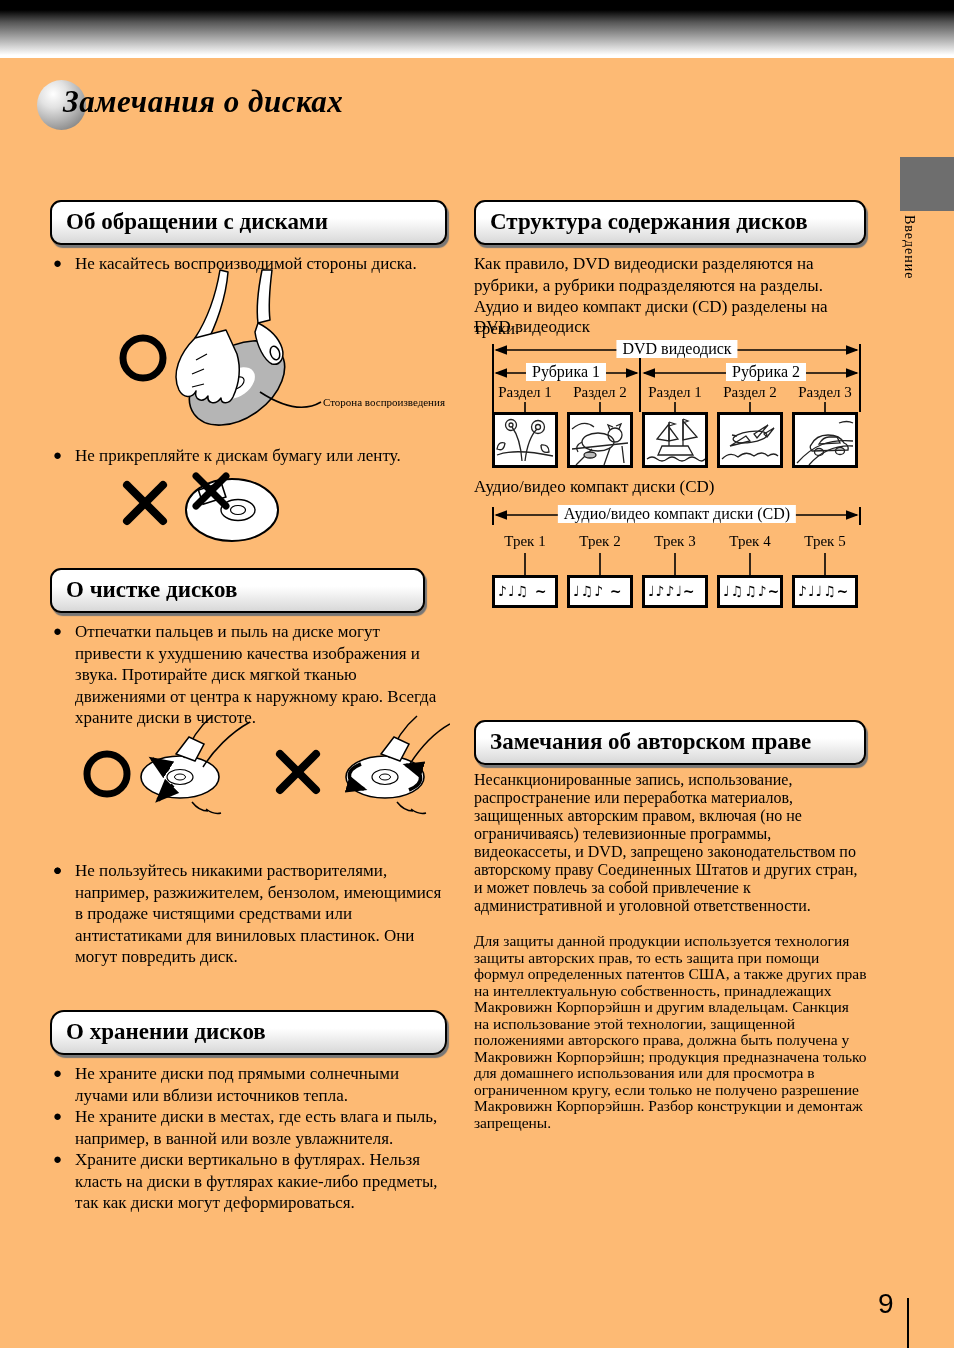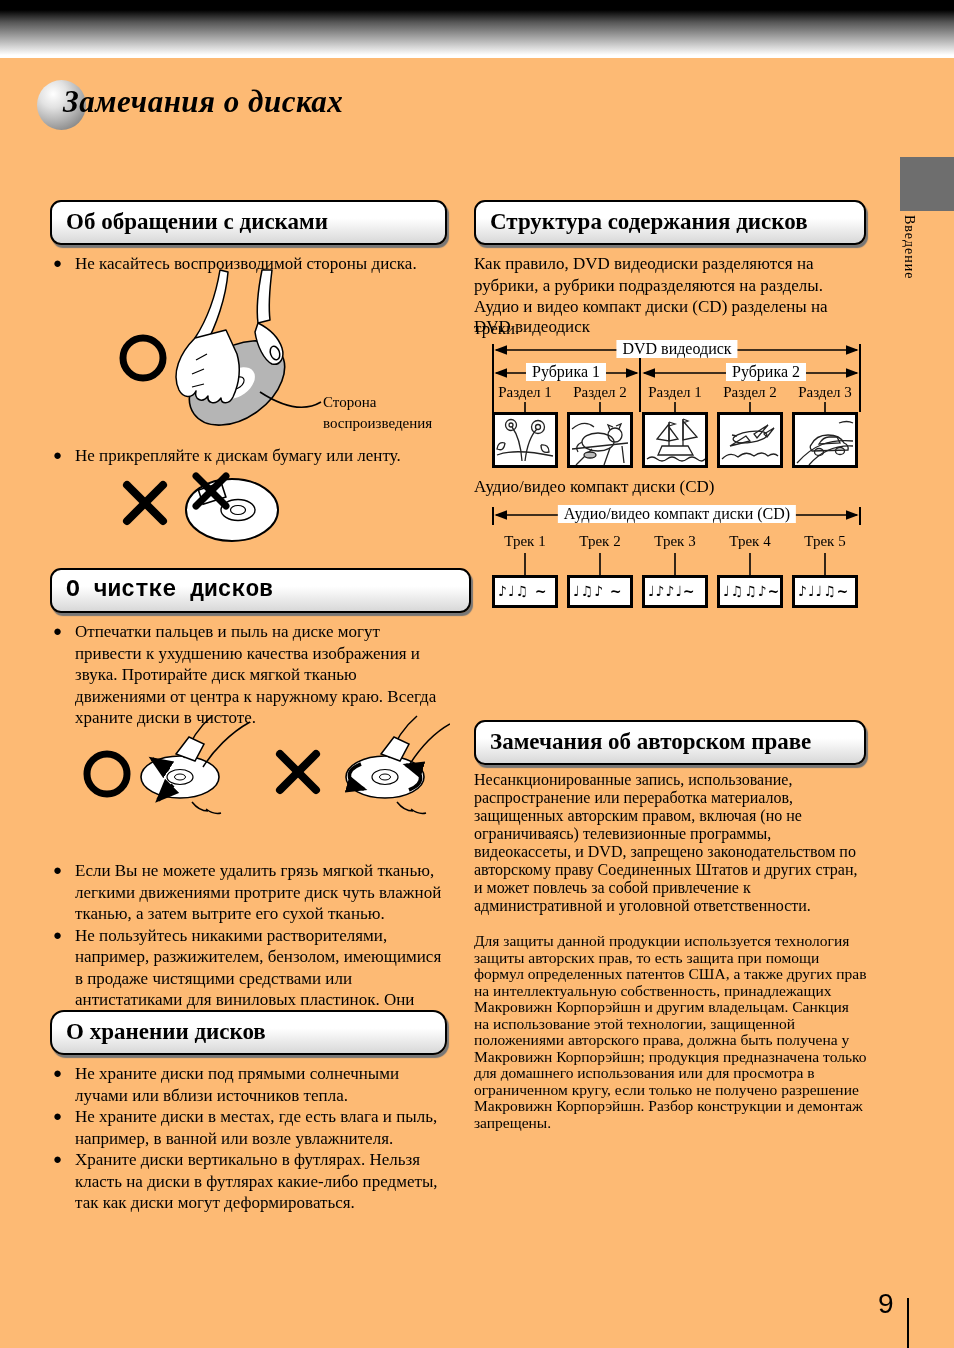--- a/index.html
+++ b/index.html
@@ -11,21 +11,21 @@
         background:radial-gradient(circle at 33% 28%,#ffffff 0%,#e2e2e2 28%,#a9a9a9 62%,#7b7b7b 88%,#6f6f6f 100%);}
   .page-title{position:absolute;left:63px;top:84px;font-style:italic;font-weight:bold;
         font-size:31px;letter-spacing:.5px;white-space:nowrap;}
   .sec-header{position:absolute;height:45px;border:2px solid #000;border-radius:11px;
         background:linear-gradient(#ffffff 40%,#d8d8d8 100%);
         box-shadow:2px 3px 1px #777;box-sizing:border-box;
         font-weight:bold;font-size:23px;line-height:40px;padding-left:14px;white-space:nowrap;}
   .bullets{position:absolute;font-size:17px;line-height:21.5px;}
   .bullet{position:relative;padding-left:22px;}
   .bullet .marker{position:absolute;left:0;top:0;font-size:15px;}
-  .freelabel{position:absolute;font-size:15px;line-height:21px;}
+  .freelabel{position:absolute;font-size:11px;line-height:21px;}
   .rtext{position:absolute;left:474px;width:394px;}
   .caption{position:absolute;left:474px;font-size:17px;white-space:nowrap;}
   .diagram{position:absolute;}
   .diag-label{position:absolute;transform:translateX(-50%);background:#fff;padding:0 6px;
         font-size:16px;white-space:nowrap;}
   .small-label{position:absolute;transform:translateX(-50%);font-size:15px;white-space:nowrap;}
   .pic-box{position:absolute;width:66px;height:56px;border:3px solid #000;box-sizing:border-box;background:#fff;}
   .note-box{position:absolute;width:66px;height:33px;border:3px solid #000;box-sizing:border-box;background:#fff;
         font-family:"DejaVu Sans",sans-serif;font-size:14px;font-weight:bold;line-height:26px;
         padding-left:3px;letter-spacing:1px;white-space:nowrap;overflow:hidden;}
@@ -92,21 +92,21 @@
     </g>
     <g>
       <rect x="88" y="18" width="24" height="15" transform="rotate(-18 100 25)" fill="#fff" stroke="#000" stroke-width="1.6"></rect>
       <g stroke="#000" stroke-width="7" stroke-linecap="round">
         <line x1="84" y1="8" x2="114" y2="38"></line>
           <line x1="114" y1="8" x2="84" y2="38"></line>
       </g>
     </g>
   </svg>
 
-  <div class="sec-header" style="left:50px;top:568px;width:421px;font-family:Liberation Mono, monospace;">О чистке дисков</div>
+  <div class="sec-header" style="left:50px;top:568px;width:375px;">О чистке дисков</div>
 
   <div class="bullets" style="left:53px;top:621px;width:394px;">
     <div class="bullet">
       <span class="marker">●</span>
       <span>Отпечатки пальцев и пыль на диске могут привести к ухудшению качества изображения и звука. Протирайте диск мягкой тканью движениями от центра к наружному краю. Всегда храните диски в чистоте.</span>
     </div>
   </div>
 
   <svg class="diagram" style="left:80px;top:712px;" width="370" height="130" viewBox="0 0 370 130">
     <defs>
@@ -141,21 +141,20 @@
       <g fill="none" stroke="#000" stroke-width="3.5" marker-end="url(#ah2)">
         <path d="M281,52 A29,15 0 0 0 284,77"></path>
         <path d="M329,78 A29,15 0 0 0 326,53"></path>
       </g>
     </g>
   </svg>
 
   <div class="bullets" style="left:53px;top:860px;width:394px;">
     <div class="bullet">
       <span class="marker">●</span>
-      <span>Если Вы не можете удалить грязь мягкой тканью, легкими движениями протрите диск чуть влажной тканью, а затем вытрите его сухой тканью.</span>
     </div>
     <div class="bullet">
       <span class="marker">●</span>
       <span>Не пользуйтесь никакими растворителями, например, разжижителем, бензолом, имеющимися в продаже чистящими средствами или антистатиками для виниловых пластинок. Они могут повредить диск.</span>
     </div>
   </div>
 
   <div class="sec-header" style="left:50px;top:1010px;width:397px;border-radius:14px;">О хранении дисков</div>
 
   <div class="bullets" style="left:53px;top:1063px;width:394px;">

